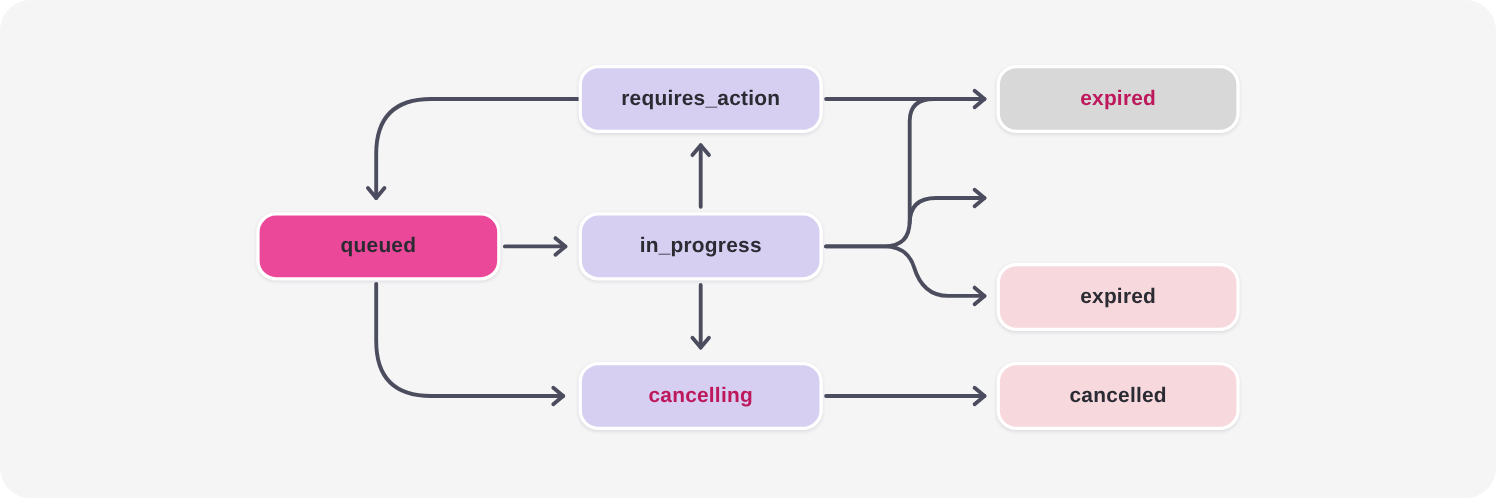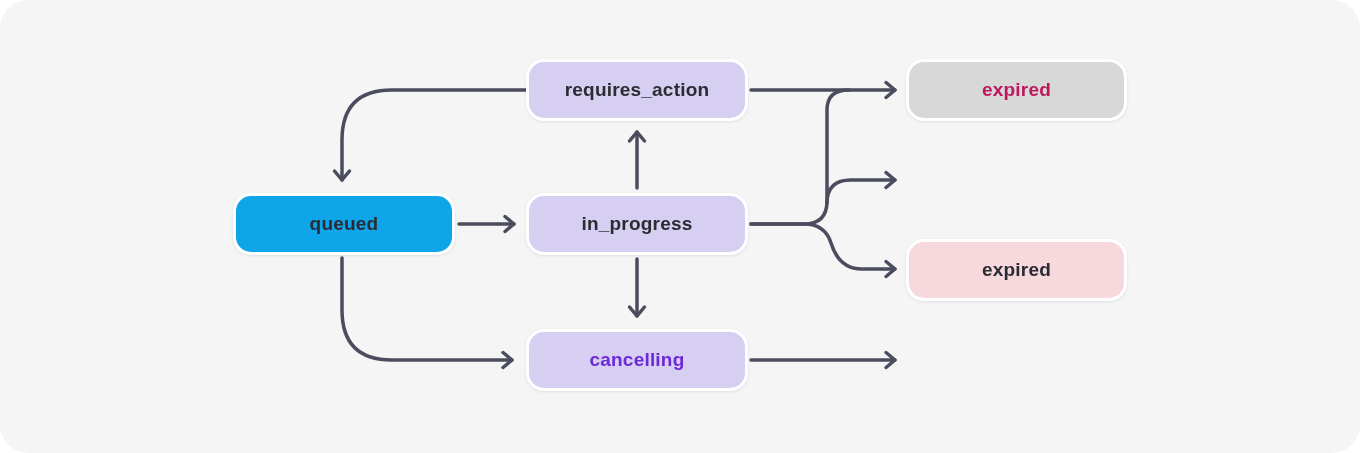--- a/index.html
+++ b/index.html
@@ -59,38 +59,41 @@
       <path d="M 637 188 V 132" marker-end="url(#arrow)"></path>
       <path d="M 637 259 V 316" marker-end="url(#arrow)"></path>
       <path d="M 751 90 H 895" marker-end="url(#arrow)"></path>
       <path d="M 751 224 H 804 Q 827 224 827 201 V 110 Q 827 90 849 90"></path>
       <path d="M 827 203 Q 827 180 851 180 H 895" marker-end="url(#arrow)"></path>
       <path d="M 751 224 H 804 Q 825 224 831 243 Q 839 269 862 269 H 895" marker-end="url(#arrow)"></path>
       <path d="M 751 360 H 895" marker-end="url(#arrow)"></path>
     </g>
   </svg>
 
-  <div class="node" id="n-queued" style="background-color: #0ea5e9;">
+  <div class="node" id="n-queued" style="background-color: #ec4899;">
     <span style="color: rgb(43, 43, 51);">queued</span>
   </div>
 
   <div class="node" id="n-requires_action" style="background-color: rgb(214, 207, 242);">
     <span style="color: rgb(43, 43, 51);">requires_action</span>
   </div>
 
   <div class="node" id="n-in_progress" style="background-color: rgb(214, 207, 242);">
     <span style="color: rgb(43, 43, 51);">in_progress</span>
   </div>
 
   <div class="node" id="n-cancelling" style="background-color: rgb(214, 207, 242);">
-    <span style="color: #6d28d9;">cancelling</span>
+    <span style="color: #be185d;">cancelling</span>
   </div>
 
   <div class="node" id="n-expired" style="background-color: rgb(217, 216, 217);">
     <span style="color: #be185d;">expired</span>
   </div>
 
 
   <div class="node" id="n-failed" style="background-color: rgb(247, 217, 221);">
     <span style="color: rgb(43, 43, 51);">expired</span>
   </div>
 
+  <div class="node" id="n-cancelled" style="background-color: rgb(247, 217, 221);">
+    <span style="color: rgb(43, 43, 51);">cancelled</span>
+  </div>
 </div>
 
 </body></html>

